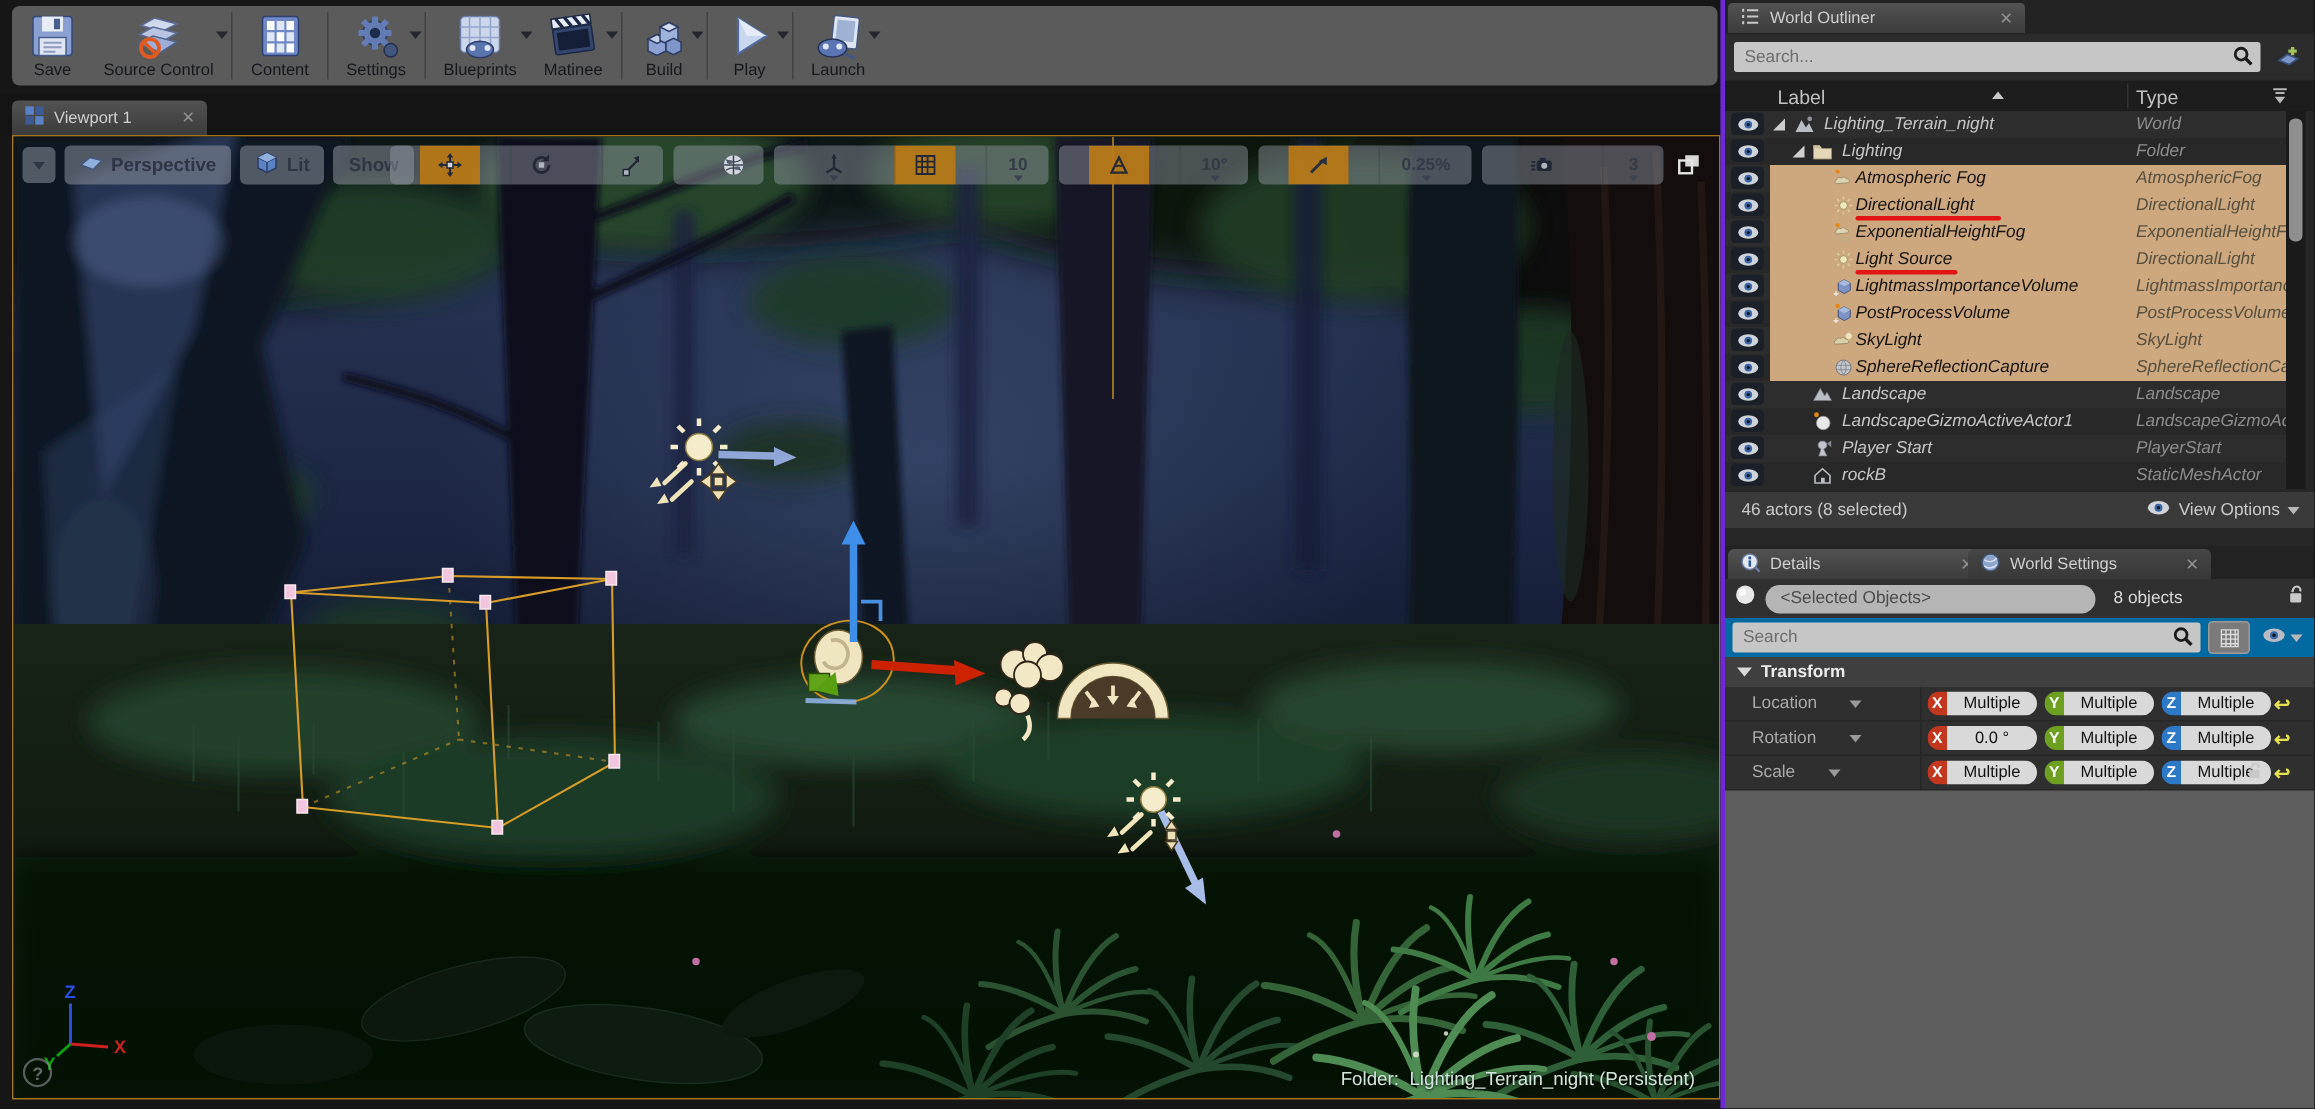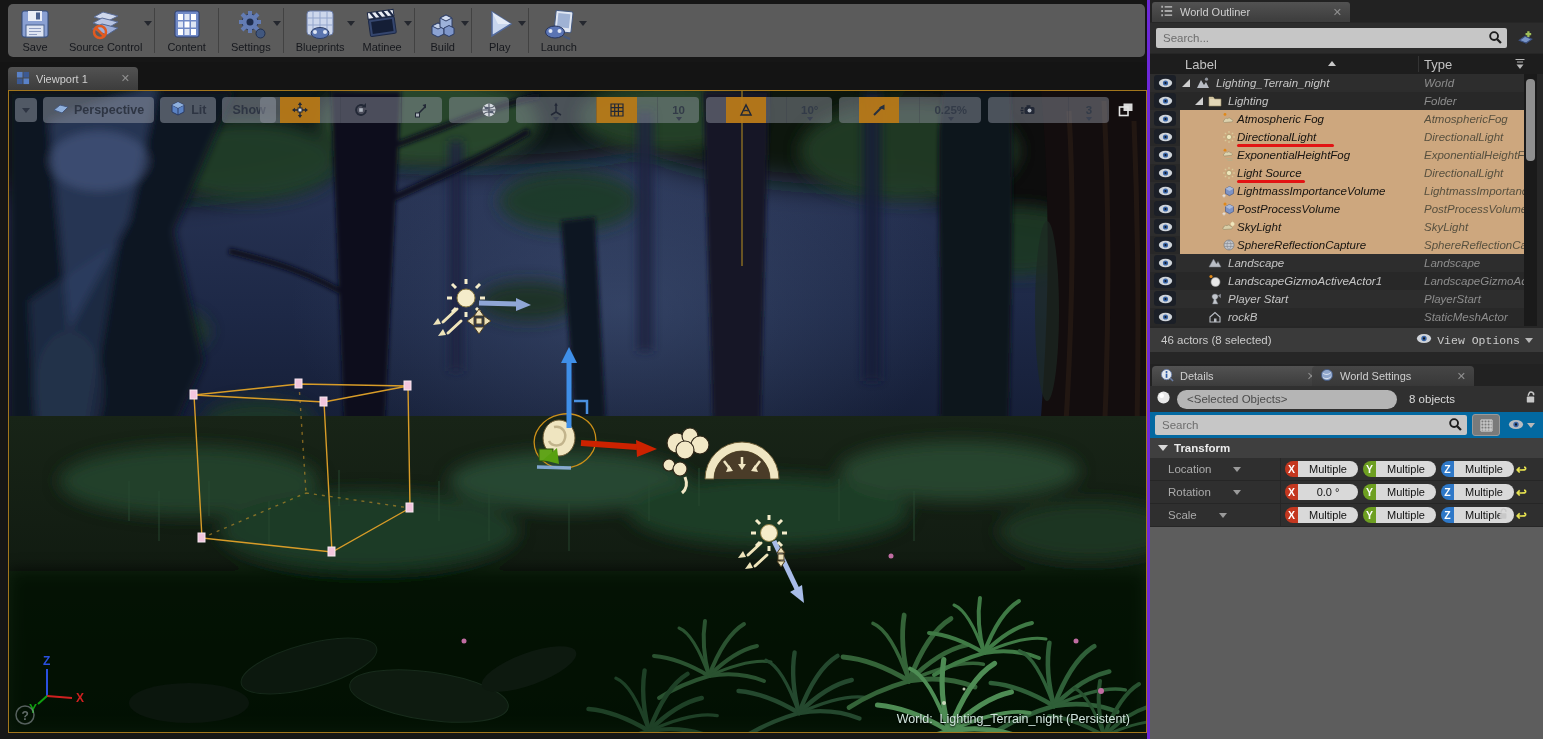--- a/index.html
+++ b/index.html
@@ -80,21 +80,21 @@
   .orow .rlabel{position:absolute;white-space:nowrap;z-index:2;}
   .orow.sel .rlabel{color:#151310;}
   .orow .rtype{position:absolute;left:274px;width:100px;white-space:nowrap;overflow:hidden;color:#8d8d8d;z-index:2;}
   .orow.sel .rtype{color:#57503f;}
   .orow .uline{position:absolute;height:3px;background:#e21414;border-radius:2px;bottom:-1px;z-index:3;}
   #ro-scroll{position:absolute;left:374px;top:74px;width:13px;height:252px;background:#1a1a1a;}
   #ro-thumb{position:absolute;left:2px;top:5px;width:9px;height:82px;background:#8f8f8f;border-radius:4px;cursor:pointer;}
   #ro-footer{position:absolute;left:0;top:328px;width:393px;height:24px;background:#3a3a3a;
     display:flex;align-items:center;font-size:11.5px;color:#cacaca;}
   #ro-footer .cnt{margin-left:11px;}
-  #ro-viewopts{position:absolute;right:10px;display:flex;align-items:center;gap:5px;cursor:pointer;font-family:Liberation Mono, monospace;}
+  #ro-viewopts{position:absolute;right:10px;display:flex;align-items:center;gap:5px;cursor:pointer;}
   .cdown{width:0;height:0;border-left:4px solid transparent;border-right:4px solid transparent;border-top:5px solid #b8b8b8;}
   
   #dt-tabbar{position:absolute;left:0;top:364px;width:393px;height:22px;background:#222;}
   #dt-tab1{left:2px;top:2px;width:156px;height:20px;}
   #dt-tab2{left:162px;top:2px;width:146px;height:20px;background:linear-gradient(#464646,#383838);}
   #dt-objrow{position:absolute;left:0;top:386px;width:393px;height:26px;background:#303030;
     display:flex;align-items:center;padding:0 6px;gap:6px;}
   #selobj-field{width:200px;height:19px;background:#b5b5b5;border-radius:10px;font-size:11.5px;color:#4b4b4b;
     display:flex;align-items:center;padding:0 10px;cursor:pointer;}
   #objcount{font-size:11.5px;color:#dadada;margin-left:6px;}
@@ -640,21 +640,21 @@
         </div>
         <div id="vp-max">
             <svg viewBox="0 0 16 16" width="16" height="16">
               <rect x="5.5" y="1.5" width="9" height="7.5" fill="#e4e4e4" opacity=".95"></rect>
               <rect x="1.5" y="5" width="8.5" height="8.5" fill="none" stroke="#e4e4e4" stroke-width="1.6"></rect>
             </svg>
           </div>
       </div>
 
       <div id="level-text">
-        <span>World:</span>&nbsp;
+        <span>Folder:</span>&nbsp;
         <span>Lighting_Terrain_night (Persistent)</span>
       </div>
     </div>
   </div>
 
   <div id="right">
     <div id="ro-tabbar">
       <div class="tab" id="ro-tab">
         <span><svg viewBox="0 0 15 15">
               <g stroke="#c8c8c8" stroke-width="1.4">

